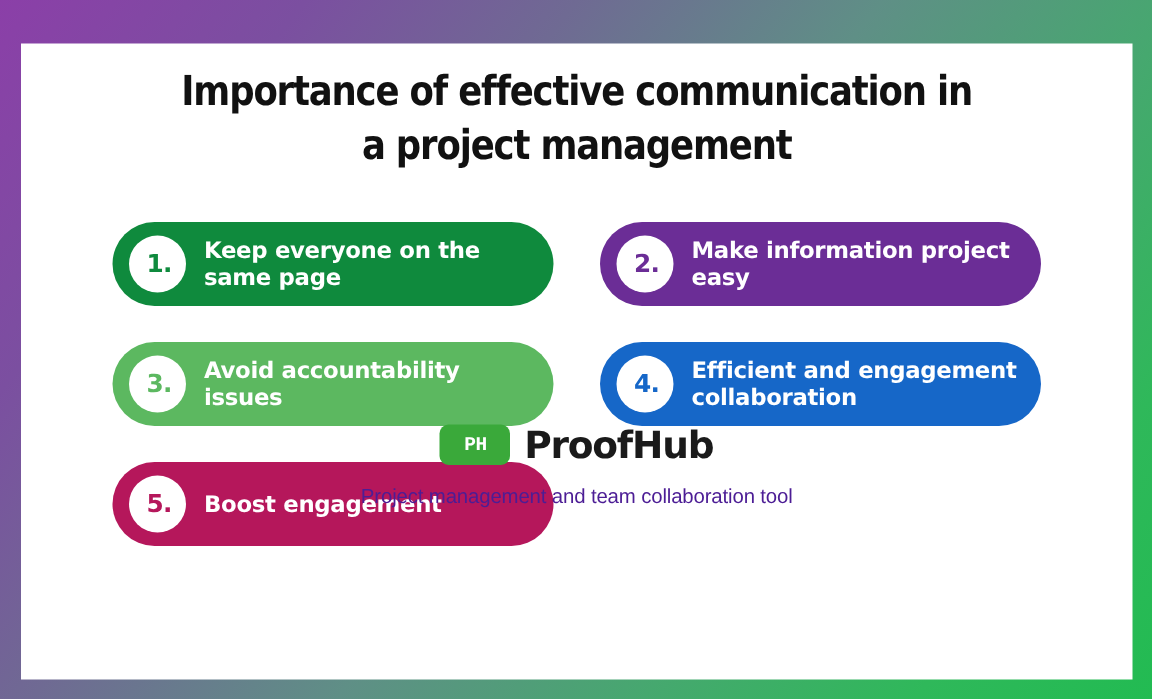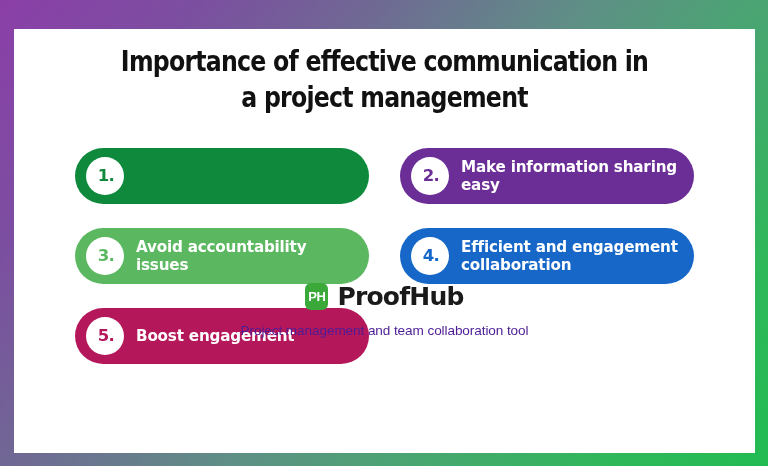--- a/index.html
+++ b/index.html
@@ -111,28 +111,28 @@
   .brand {
     position: absolute;
     left: 0;
     right: 0;
     top: 253px;
     display: flex;
     align-items: center;
     justify-content: center;
   }
   .brand-mark {
-    width: 23px;
+    width: 47px;
     height: 27px;
     border-radius: 6px;
     display: flex;
     align-items: center;
     justify-content: center;
     color: #ffffff;
-    font-family: Liberation Sans, sans-serif;
+    font-family: Liberation Mono, monospace;
     font-weight: bold;
     font-size: 13px;
     letter-spacing: -0.4px;
   }
   .brand-name {
     margin-left: 9px;
     color: #1a1a1a;
     font-family: "DejaVu Sans", sans-serif;
     font-weight: bold;
     font-size: 25px;
@@ -159,24 +159,25 @@
     <div class="title">
       <span class="title-line">Importance of effective communication in</span>
       <span class="title-line">a project management</span>
     </div>
 
     <div class="pills">
 
       <div class="pill-row">
         <div class="pill left tall" id="pill-0" style="background: rgb(15, 138, 61);">
           <span class="badge" style="color: rgb(15, 138, 61);">1.</span>
+          <span class="pill-text">Keep everyone on the same page</span>
         </div>
         <div class="pill right tall" id="pill-1" style="background: rgb(107, 45, 150);">
           <span class="badge" style="color: rgb(107, 45, 150);">2.</span>
-          <span class="pill-text">Make information sharing easy</span>
+          <span class="pill-text">Make information project easy</span>
         </div>
       </div>
 
       <div class="pill-row">
         <div class="pill left tall" id="pill-2" style="background: rgb(92, 184, 96);">
           <span class="badge" style="color: rgb(92, 184, 96);">3.</span>
           <span class="pill-text">Avoid accountability issues</span>
         </div>
         <div class="pill right tall" id="pill-3" style="background: rgb(22, 103, 200);">
           <span class="badge" style="color: rgb(22, 103, 200);">4.</span>

